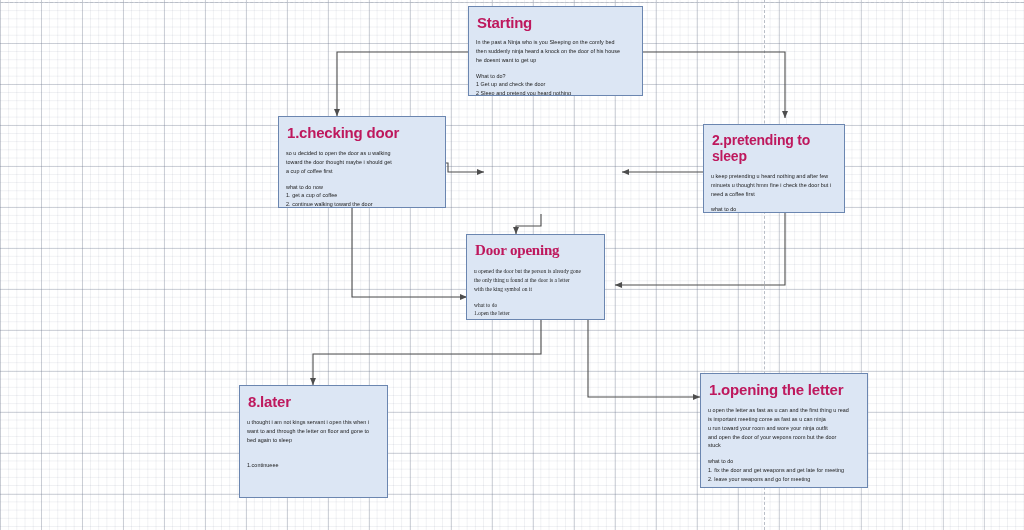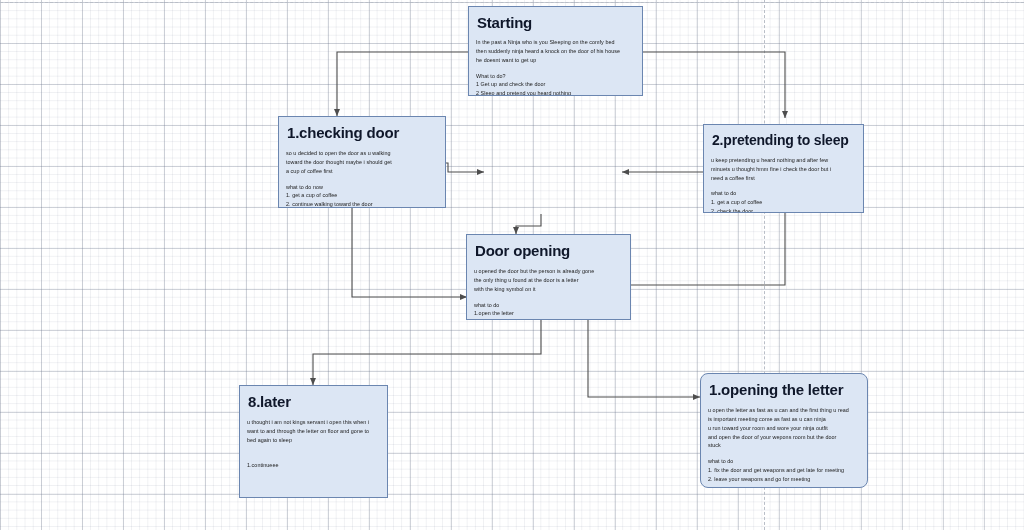--- a/index.html
+++ b/index.html
@@ -29,21 +29,21 @@
 
   .node{
     position:absolute;box-sizing:border-box;
     border:1px solid #6b86b0;
     background:#dce6f4;
     padding:6px 7px 5px 7px;
     overflow:hidden;
   }
   .node.coffee{background:#f5cfcf;border-color:#b07a7a;}
   .node .title{
-    font-size:15px;font-weight:bold;color:#0f172a;
+    font-size:15px;font-weight:bold;color:#be185d;
     letter-spacing:-.2px;line-height:1.15;margin:1px 0 8px 1px;
   }
   .node.small-title .title{font-size:14px;}
   .node .body{
     font-size:5.4px;color:#1b1b1b;line-height:1.62;white-space:pre-line;
     letter-spacing:.05px;
   }
   .node .body.gap{margin-top:7px;}
   .node.n-start .title{margin-bottom:7px;}
 </style>
@@ -88,49 +88,49 @@
     <div class="title">1.checking door</div>
     <div class="body">so u decided to open the door as u walking
 toward the door thought maybe i should get
 a cup of coffee first</div>
     <div class="body gap">what to do now
 1. get a cup of coffee
 2. continue walking toward the door</div>
   </div>
 
 
-  <div class="node small-title" style="left:703px;top:124px;width:161px;height:89px;">
+  <div class="node small-title" style="left:703px;top:124px;width:142px;height:89px;">
     <div class="title">2.pretending to sleep</div>
     <div class="body">u keep pretending u heard nothing and after few
 minuets u thought hmm fine i check the door but i
 need a coffee first</div>
     <div class="body gap">what to do
 1. get a cup of coffee
 2. check the door</div>
   </div>
 
-  <div class="node" style="left:466px;top:234px;width:165px;height:86px;">
+  <div class="node" style="left:466px;top:234px;width:139px;height:86px;font-family:Liberation Serif, serif;">
     <div class="title">Door opening</div>
     <div class="body">u opened the door but the person is already gone
 the only thing u found at the door is a letter
 with the king symbol on it</div>
     <div class="body gap">what to do
 1.open the letter
 2.open the letter later</div>
   </div>
 
   <div class="node" style="left:239px;top:385px;width:149px;height:113px;">
     <div class="title">8.later</div>
     <div class="body">u thought i am not kings servant i open this when i
 want to and through the letter on floor and gone to
 bed again to sleep</div>
     <div class="body gap" style="margin-top:16px;">1.continueee</div>
   </div>
 
-  <div class="node" style="left:700px;top:373px;width:168px;height:115px;border-radius:8px;">
+  <div class="node" style="left:700px;top:373px;width:168px;height:115px;">
     <div class="title">1.opening the letter</div>
     <div class="body">u open the letter as fast as u can and the first thing u read
 is important meeting come as fast as u can ninja
 u run toward your room and wore your ninja outfit
 and open the door of your wepons room but the door
 stuck</div>
     <div class="body gap">what to do
 1. fix the door and get weapons and  get late for meeting
 2. leave your weapons and go for meeting</div>
   </div>

